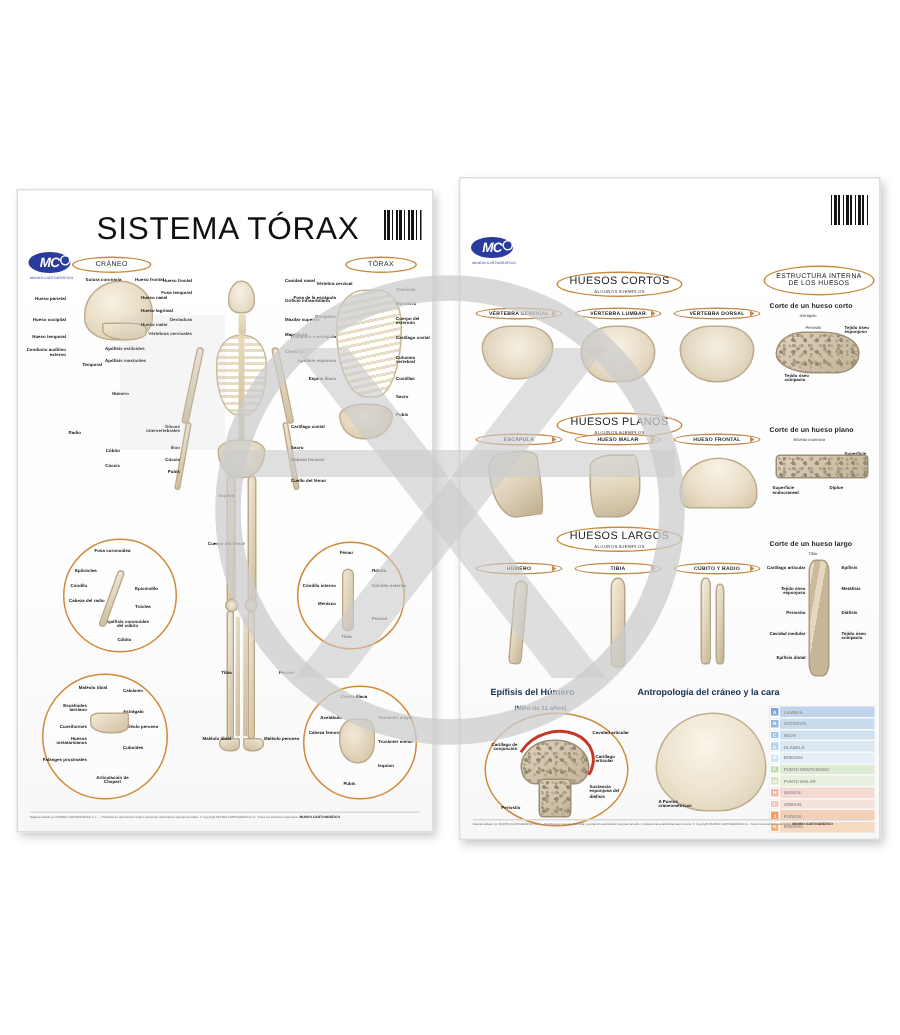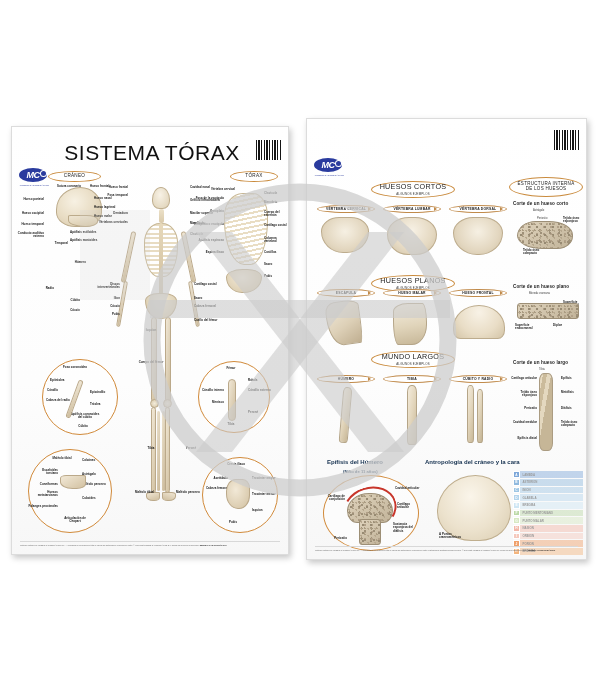--- a/index.html
+++ b/index.html
@@ -411,21 +411,21 @@
            border:.5px solid #b5a588;border-radius:28% 42% 8% 44%/24% 14% 58% 62%;
            transform:rotate(-8deg);"></div>
     <div style="position:absolute;left:86px;top:184px;width:34px;height:42px;
            background:linear-gradient(170deg,#f5eee0 0%,#e0d4ba 55%,#c6b697 100%);
            border:.5px solid #b5a588;border-radius:44% 14% 44% 16%/20% 46% 48% 58%;"></div>
     <div style="position:absolute;left:146px;top:186px;width:52px;height:34px;
            background:radial-gradient(ellipse at 50% 20%,#f8f2e6 0%,#e9ddc6 60%,#d3c4a6 100%);
            border:.5px solid #bdac8d;border-radius:58% 58% 16% 16%/76% 76% 30% 30%;"></div>
 
     <div class="pill" style="left:64px;top:232px;width:84px;height:17px;">
-      <span class="big">MUNDO LARGOS</span>
+      <span class="big">HUESOS LARGOS</span>
       <span class="small">ALGUNOS EJEMPLOS</span>
     </div>
     <div class="tag" style="left:10px;top:256px;width:58px;height:8px;">
         <span>HÚMERO</span>
       </div>
     <div class="tag" style="left:76px;top:256px;width:58px;height:8px;">
         <span>TIBIA</span>
       </div>
     <div class="tag" style="left:142px;top:256px;width:58px;height:8px;">
         <span>CÚBITO Y RADIO</span>

